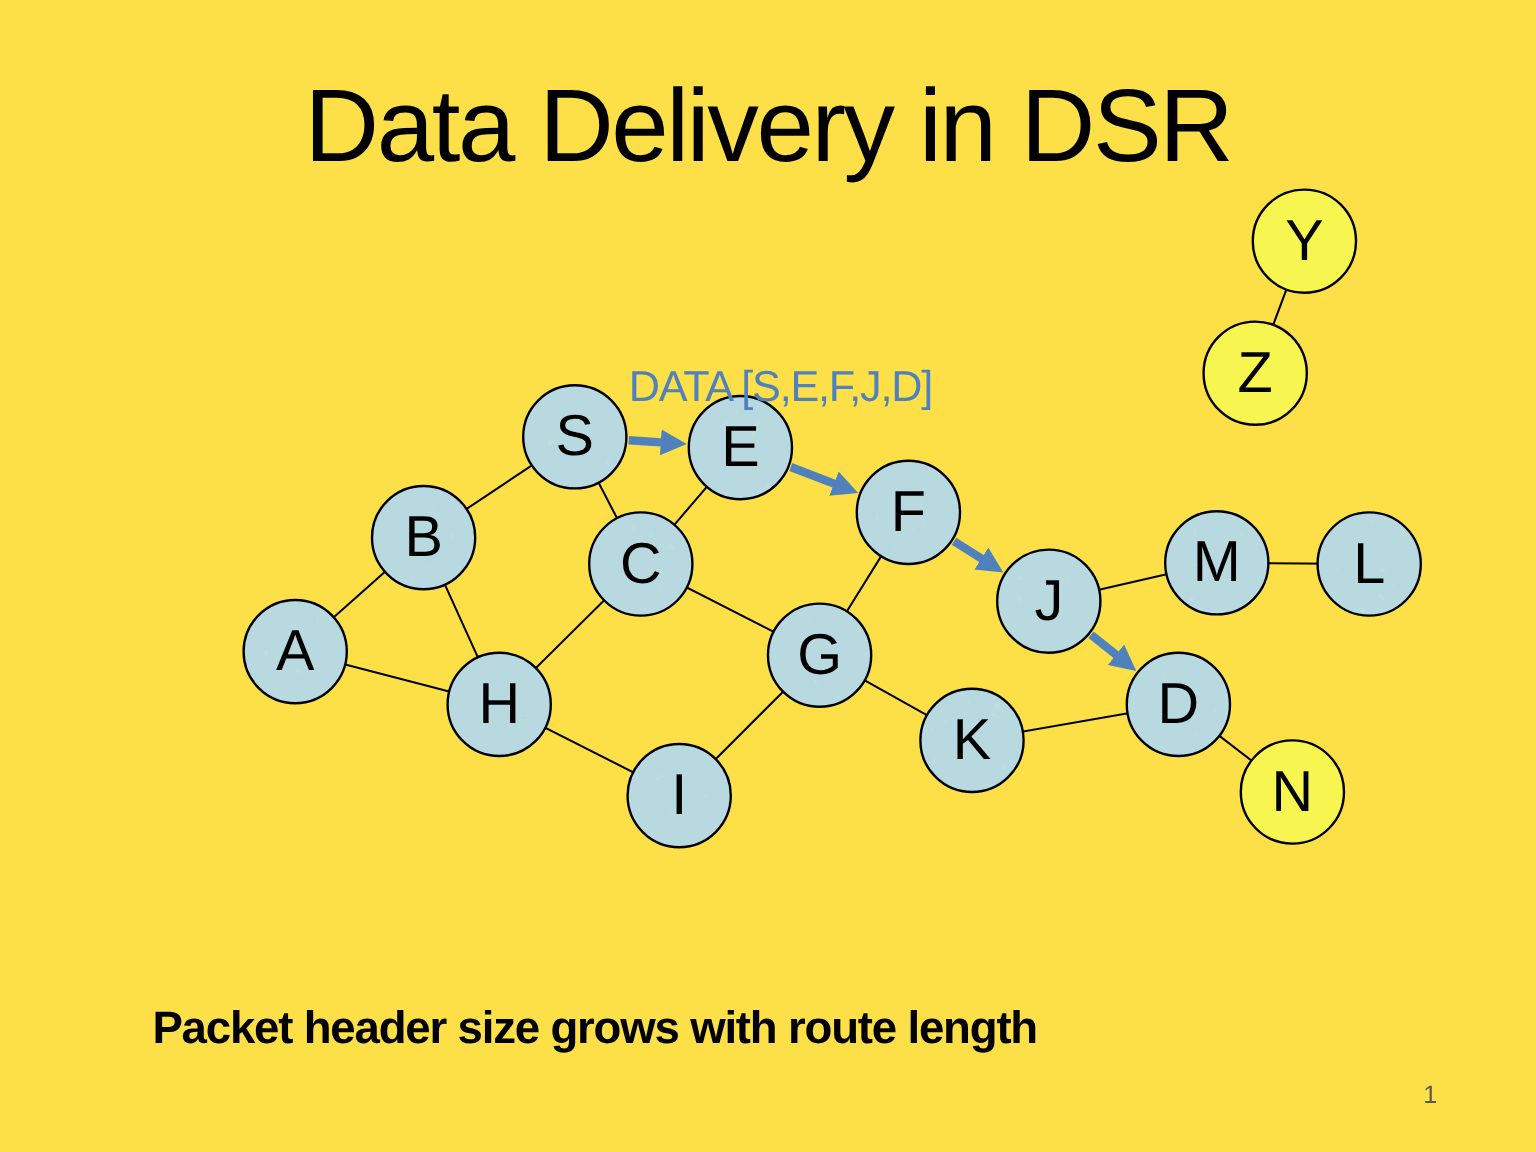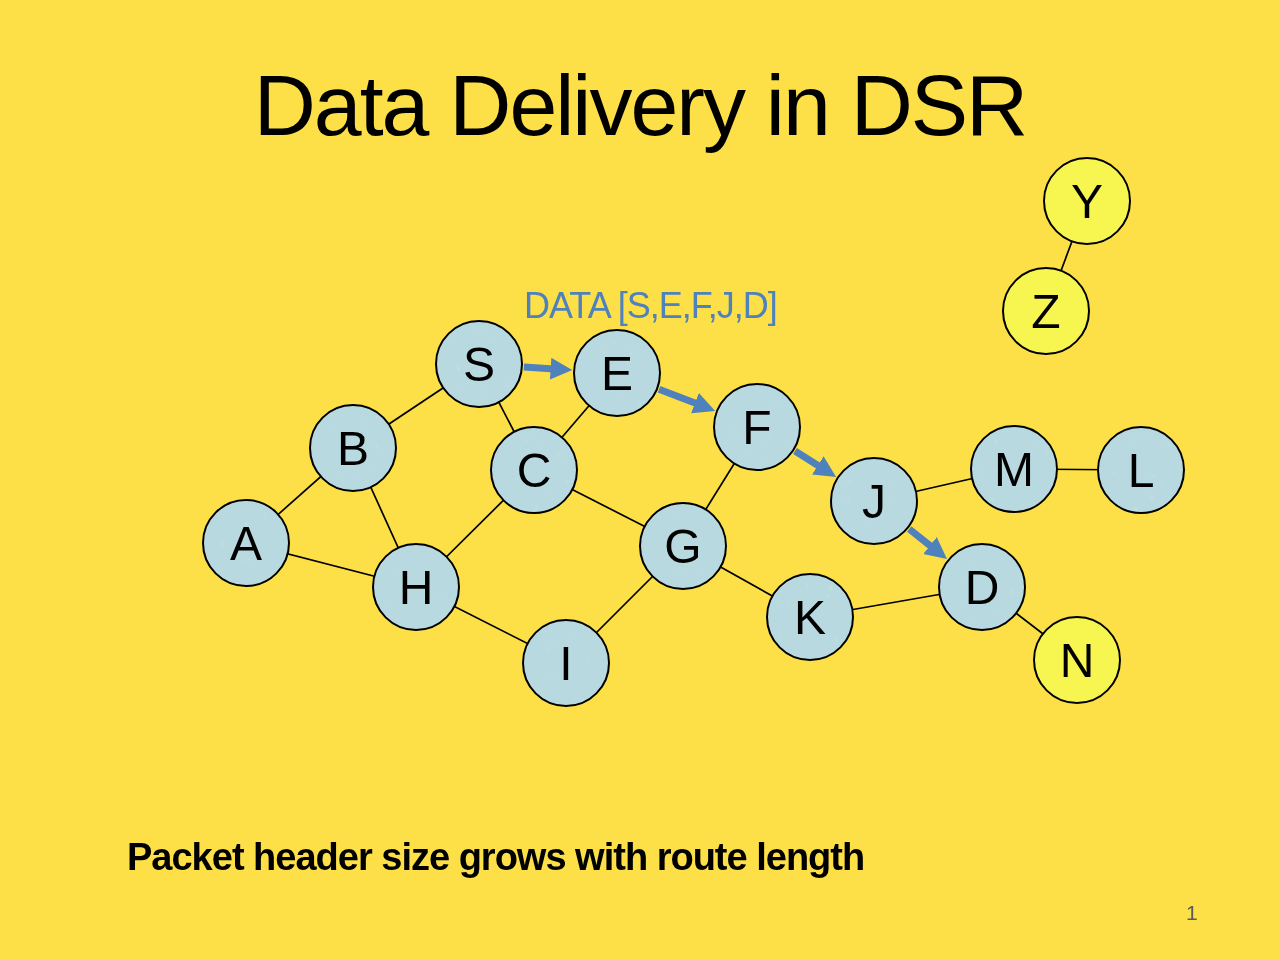--- a/index.html
+++ b/index.html
@@ -174,19 +174,19 @@
         </g>
       </g>
     <g id="arrow-layer">
         <line x1="523.9046047684618" y1="366.92856118055187" x2="554.1335533241535" y2="368.9000143472274" stroke="#4f81bd" stroke-width="7" marker-end="url(#arrowhead)"></line>
         <line x1="658.9850746263944" y1="389.1942430701807" x2="698.2208955230478" y2="404.32805970174707" stroke="#4f81bd" stroke-width="7" marker-end="url(#arrowhead)"></line>
         <line x1="795.0315445711589" y1="451.0541393014167" x2="820.7558376003776" y2="467.3242049780166" stroke="#4f81bd" stroke-width="7" marker-end="url(#arrowhead)"></line>
         <line x1="909.20260650466" y1="529.0317051796367" x2="932.716350893476" y2="547.7556127485086" stroke="#4f81bd" stroke-width="7" marker-end="url(#arrowhead)"></line>
       </g>
   </svg>
 
-  <div class="route-label" style="color: rgb(79, 129, 189);">DATA [S,E,F,J,D]</div>
+  <div class="route-label" style="color: rgb(79, 129, 189); margin-top: 16px;">DATA [S,E,F,J,D]</div>
 
   <div class="footer">Packet header size grows with route length</div>
 
   <div class="page-number" style="color: rgb(89, 89, 89);">1</div>
 
 </div>
 
 </body></html>

